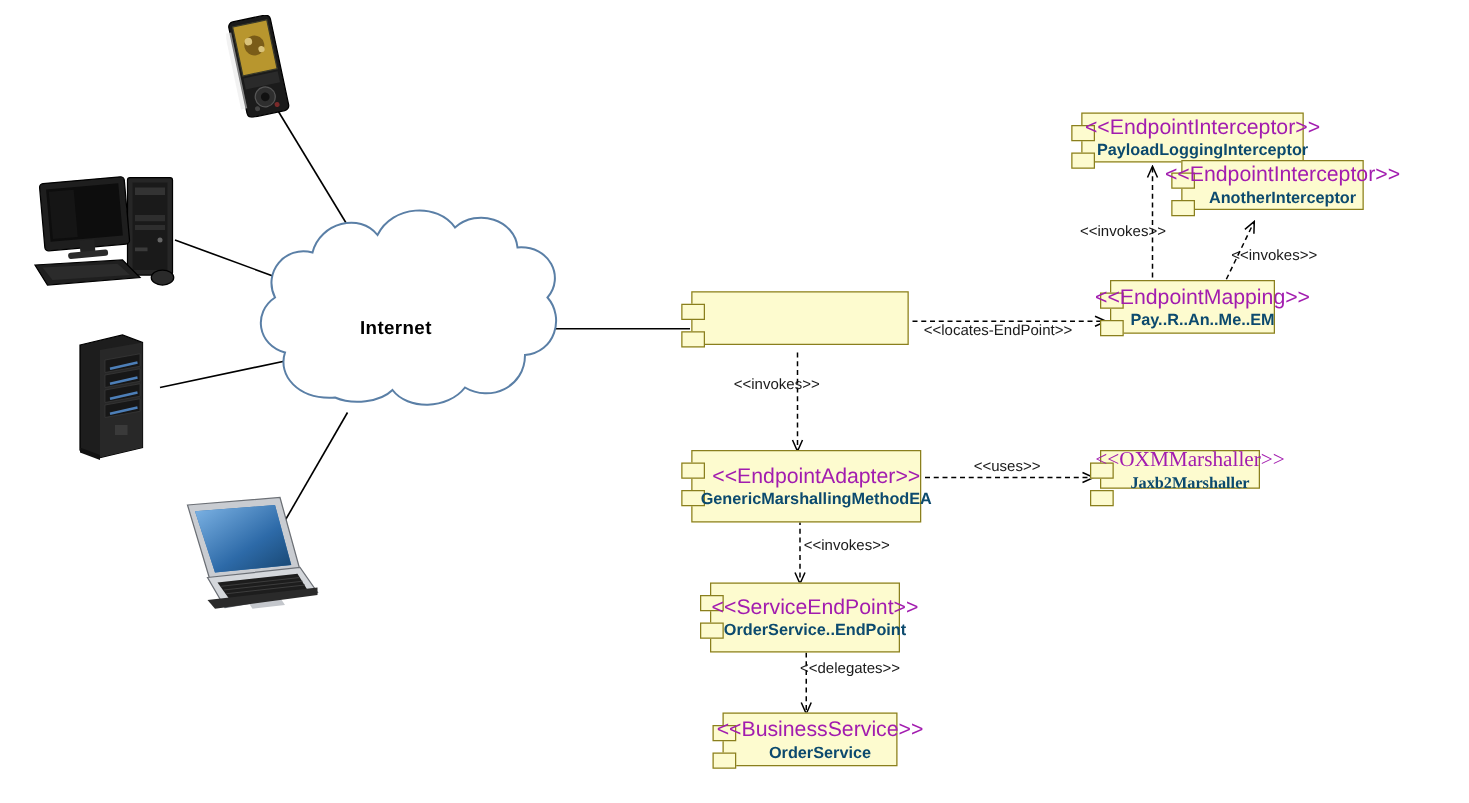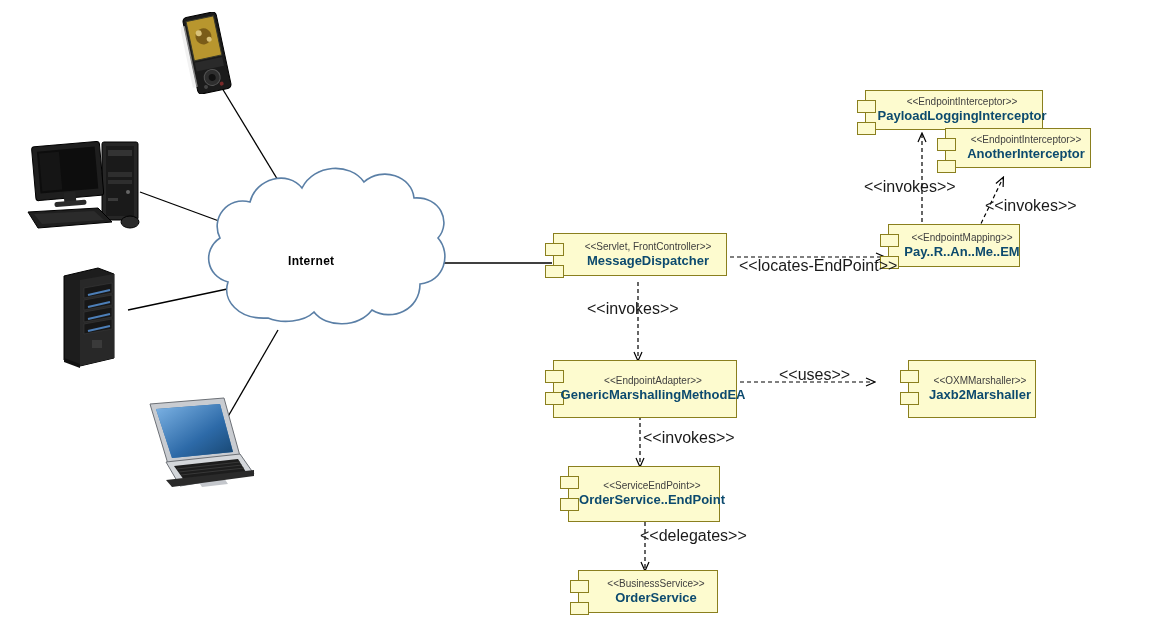--- a/index.html
+++ b/index.html
@@ -12,28 +12,28 @@
   
   .component{position:absolute;background:#fdfbcf;border:1.2px solid #8a7f1e;
              box-sizing:border-box;}
   .component .lug{position:absolute;left:-9px;width:19px;height:13px;
              background:#fdfbcf;border:1.2px solid #8a7f1e;box-sizing:border-box;}
   .component .lug.a{top:9px;}
   .component .lug.b{top:31px;}
   .ctext{position:absolute;left:22px;right:6px;top:0;bottom:0;
          display:flex;flex-direction:column;align-items:center;justify-content:center;
          line-height:1.18;}
-  .stereo{font-size:10px;color:#404040;white-space:nowrap;}
+  .stereo{font-size:17px;color:#a21caf;white-space:nowrap;}
   .cname{font-size:13px;font-weight:bold;color:#0c4a6e;white-space:nowrap;}
 
   
-  .elabel{position:absolute;font-size:16px;color:#1a1a1a;white-space:nowrap;text-align:right;}
-
-  
-  .cloudlabel{position:absolute;font-size:12px;font-weight:bold;color:#000;
+  .elabel{position:absolute;font-size:12px;color:#1a1a1a;white-space:nowrap;text-align:right;}
+
+  
+  .cloudlabel{position:absolute;font-size:15px;font-weight:bold;color:#000;
               letter-spacing:.3px;}
 
   
   .device{position:absolute;}
 </style>
 </head>
 <body>
 
 <div id="canvas">
 
@@ -189,45 +189,41 @@
     <span class="lug b"></span>
     <span class="ctext">
       <span class="stereo">&lt;&lt;EndpointInterceptor&gt;&gt;</span>
       <span class="cname">AnotherInterceptor</span>
     </span>
   </div>
 
   <div class="component" style="left:553px;top:233px;width:174px;height:43px;">
     <span class="lug a"></span>
     <span class="lug b"></span>
-    <span class="ctext">
-      <span class="stereo">&lt;&lt;Servlet, FrontController&gt;&gt;</span>
-      <span class="cname">MessageDispatcher</span>
-    </span>
   </div>
 
   <div class="component" style="left:888px;top:224px;width:132px;height:43px;">
     <span class="lug a"></span>
     <span class="lug b"></span>
     <span class="ctext">
       <span class="stereo">&lt;&lt;EndpointMapping&gt;&gt;</span>
       <span class="cname">Pay..R..An..Me..EM</span>
     </span>
   </div>
 
   <div class="component" style="left:553px;top:360px;width:184px;height:58px;">
     <span class="lug a"></span>
     <span class="lug b"></span>
     <span class="ctext">
       <span class="stereo">&lt;&lt;EndpointAdapter&gt;&gt;</span>
       <span class="cname">GenericMarshallingMethodEA</span>
     </span>
   </div>
 
-  <div class="component" style="left:908px;top:360px;width:128px;height:58px;">
+  <div class="component" style="left:880px;top:360px;width:128px;height:31px;font-family:Liberation Serif, serif;">
     <span class="lug a"></span>
     <span class="lug b"></span>
     <span class="ctext">
       <span class="stereo">&lt;&lt;OXMMarshaller&gt;&gt;</span>
       <span class="cname">Jaxb2Marshaller</span>
     </span>
   </div>
 
   <div class="component" style="left:568px;top:466px;width:152px;height:56px;">
     <span class="lug a"></span>

